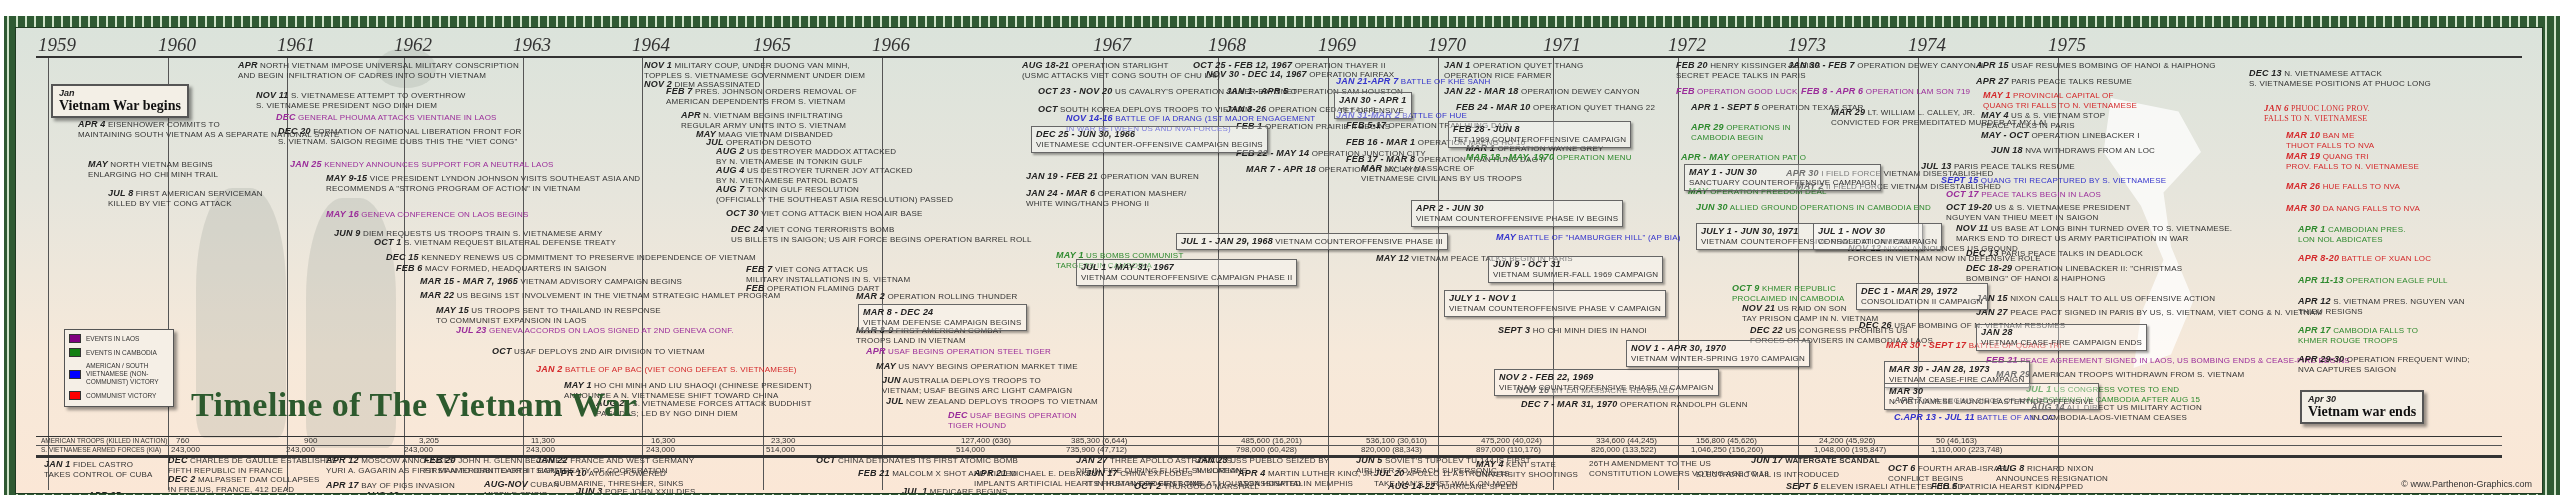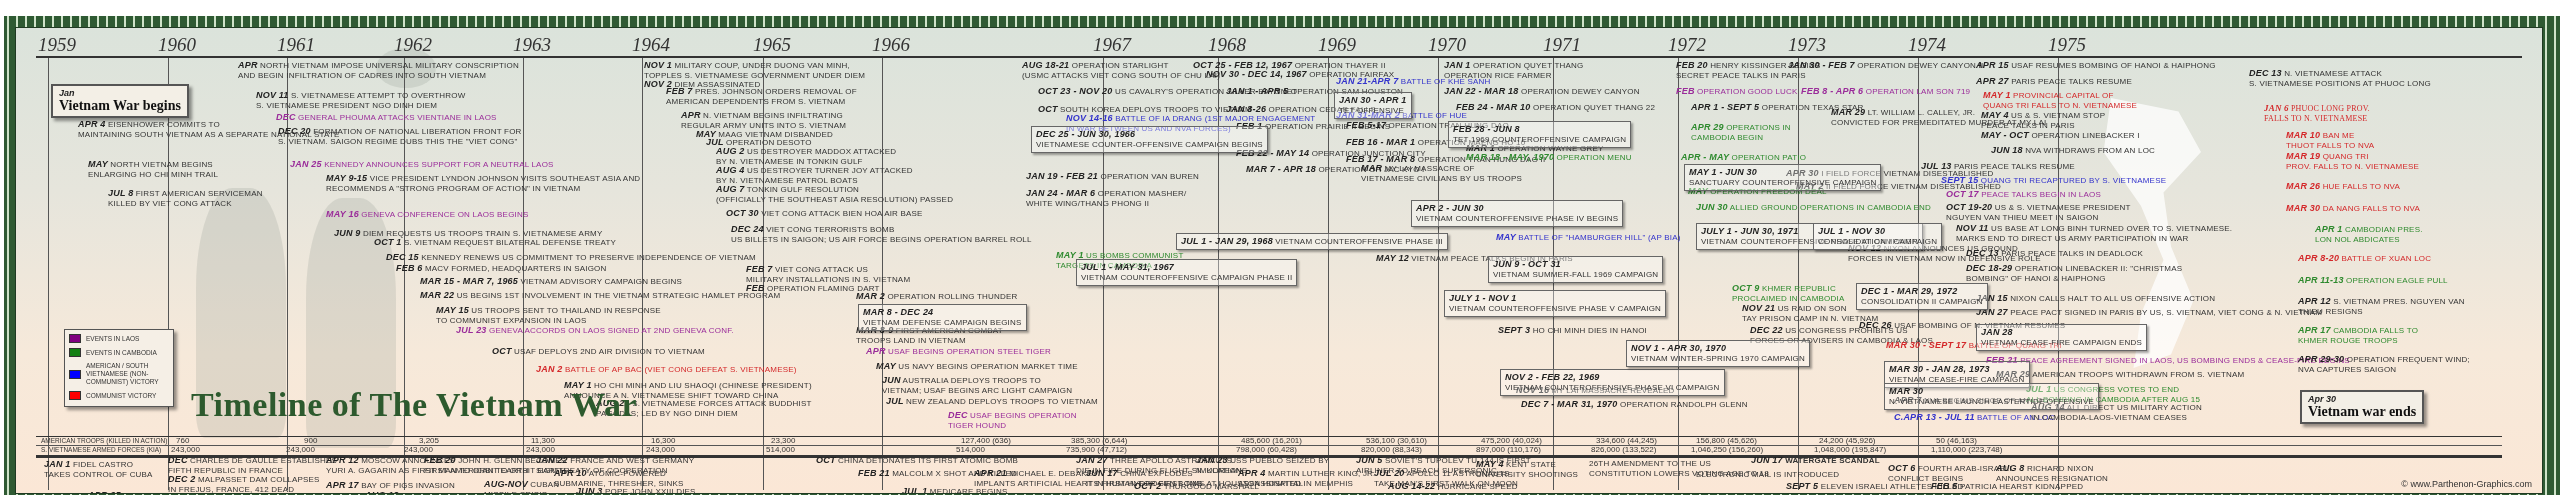--- a/index.html
+++ b/index.html
@@ -196,35 +196,35 @@
         <div class="ev laos" style="left: 1970px; top: 327px;"><b>Feb 21</b><span> Peace agreement signed in Laos, US bombing ends &amp; cease-fire begins</span></div>
         <div class="ev" style="left: 1980px; top: 341px;"><b>Mar 29</b><span> American troops withdrawn from S. Vietnam</span></div>
         <div class="ev camb" style="left: 2010px; top: 356px;"><b>Jul 1</b><span> US Congress votes to end</span><br><span>all bombing in Cambodia after Aug 15</span></div>
         <div class="ev" style="left: 2015px; top: 374px;"><b>Aug 14</b><span> All direct US military action</span><br><span>in Cambodia-Laos-Vietnam ceases</span></div>
         <div class="ev" style="left: 2233px; top: 40px;"><b>Dec 13</b><span> N. Vietnamese attack</span><br><span>S. Vietnamese positions at Phuoc Long</span></div>
         <div class="ev comm" style="left: 2248px; top: 75px; font-family: Liberation Serif, serif;"><b>Jan 6</b><span> Phuoc Long Prov.</span><br><span>falls to N. Vietnamese</span></div>
         <div class="ev comm" style="left: 2270px; top: 102px;"><b>Mar 10</b><span> Ban Me</span><br><span>Thuot falls to NVA</span></div>
         <div class="ev comm" style="left: 2270px; top: 123px;"><b>Mar 19</b><span> Quang Tri</span><br><span>Prov. falls to N. Vietnamese</span></div>
         <div class="ev comm" style="left: 2270px; top: 153px;"><b>Mar 26</b><span> Hue falls to NVA</span></div>
         <div class="ev comm" style="left: 2270px; top: 175px;"><b>Mar 30</b><span> Da Nang falls to NVA</span></div>
-        <div class="ev camb" style="left: 2282px; top: 196px; margin-left: 17px;"><b>Apr 1</b><span> Cambodian Pres.</span><br><span>Lon Nol abdicates</span></div>
+        <div class="ev camb" style="left: 2282px; top: 196px;"><b>Apr 1</b><span> Cambodian Pres.</span><br><span>Lon Nol abdicates</span></div>
         <div class="ev comm" style="left: 2282px; top: 225px;"><b>Apr 8-20</b><span> Battle of Xuan Loc</span></div>
         <div class="ev camb" style="left: 2282px; top: 247px;"><b>Apr 11-13</b><span> Operation Eagle Pull</span></div>
         <div class="ev" style="left: 2282px; top: 268px;"><b>Apr 12</b><span> S. Vietnam Pres. Nguyen Van</span><br><span>Thieu resigns</span></div>
         <div class="ev camb" style="left: 2282px; top: 297px;"><b>Apr 17</b><span> Cambodia falls to</span><br><span>Khmer Rouge troops</span></div>
         <div class="ev" style="left: 2282px; top: 326px;"><b>Apr 29-30</b><span> Operation Frequent Wind;</span><br><span>NVA captures Saigon</span></div>
       </div>
     <div id="boxes">
         <div class="ev box" style="left: 1015px; top: 98px;"><b>Dec 25 - Jun 30, 1966</b><br><span>Vietnamese Counter-offensive Campaign begins</span></div>
         <div class="ev box" style="left: 1060px; top: 231px;"><b>Jul 1 - May 31, 1967</b><br><span>Vietnam Counteroffensive Campaign Phase II</span></div>
         <div class="ev box" style="left: 842px; top: 276px;"><b>Mar 8 - Dec 24</b><br><span>Vietnam Defense Campaign begins</span></div>
         <div class="ev box" style="left: 1318px; top: 64px;"><b>Jan 30 - Apr 1</b><br><span>Tet Offensive</span></div>
         <div class="ev box" style="left: 1395px; top: 172px;"><b>Apr 2 - Jun 30</b><br><span>Vietnam Counteroffensive Phase IV begins</span></div>
         <div class="ev box" style="left: 1428px; top: 262px;"><b>July 1 - Nov 1</b><br><span>Vietnam Counteroffensive Phase V Campaign</span></div>
-        <div class="ev box" style="left: 1478px; top: 341px; margin-left: 6px;"><b>Nov 2 - Feb 22, 1969</b><br><span>Vietnam Counteroffensive Phase VI Campaign</span></div>
+        <div class="ev box" style="left: 1478px; top: 341px;"><b>Nov 2 - Feb 22, 1969</b><br><span>Vietnam Counteroffensive Phase VI Campaign</span></div>
         <div class="ev box" style="left: 1432px; top: 93px;"><b>Feb 28 - Jun 8</b><br><span>Tet 1969 Counteroffensive Campaign</span></div>
         <div class="ev box" style="left: 1472px; top: 228px;"><b>Jun 9 - Oct 31</b><br><span>Vietnam Summer-Fall 1969 Campaign</span></div>
         <div class="ev box" style="left: 1610px; top: 312px;"><b>Nov 1 - Apr 30, 1970</b><br><span>Vietnam Winter-Spring 1970 Campaign</span></div>
         <div class="ev box" style="left: 1668px; top: 136px;"><b>May 1 - Jun 30</b><br><span>Sanctuary Counteroffensive Campaign</span></div>
         <div class="ev box" style="left: 1680px; top: 195px;"><b>July 1 - Jun 30, 1971</b><br><span>Vietnam Counteroffensive Phase VII Campaign</span></div>
         <div class="ev box" style="left: 1797px; top: 195px;"><b>Jul 1 - Nov 30</b><br><span>Consolidation I Campaign</span></div>
         <div class="ev box" style="left: 1840px; top: 255px;"><b>Dec 1 - Mar 29, 1972</b><br><span>Consolidation II Campaign</span></div>
         <div class="ev box" style="left: 1868px; top: 333px;"><b>Mar 30 - Jan 28, 1973</b><br><span>Vietnam Cease-Fire Campaign</span></div>
         <div class="ev box" style="left: 1868px; top: 355px;"><b>Mar 30</b><br><span>N. Vietnamese launch Eastertide Offensive</span></div>
         <div class="ev box" style="left: 1960px; top: 296px;"><b>Jan 28</b><br><span>Vietnam Cease-Fire Campaign ends</span></div>

